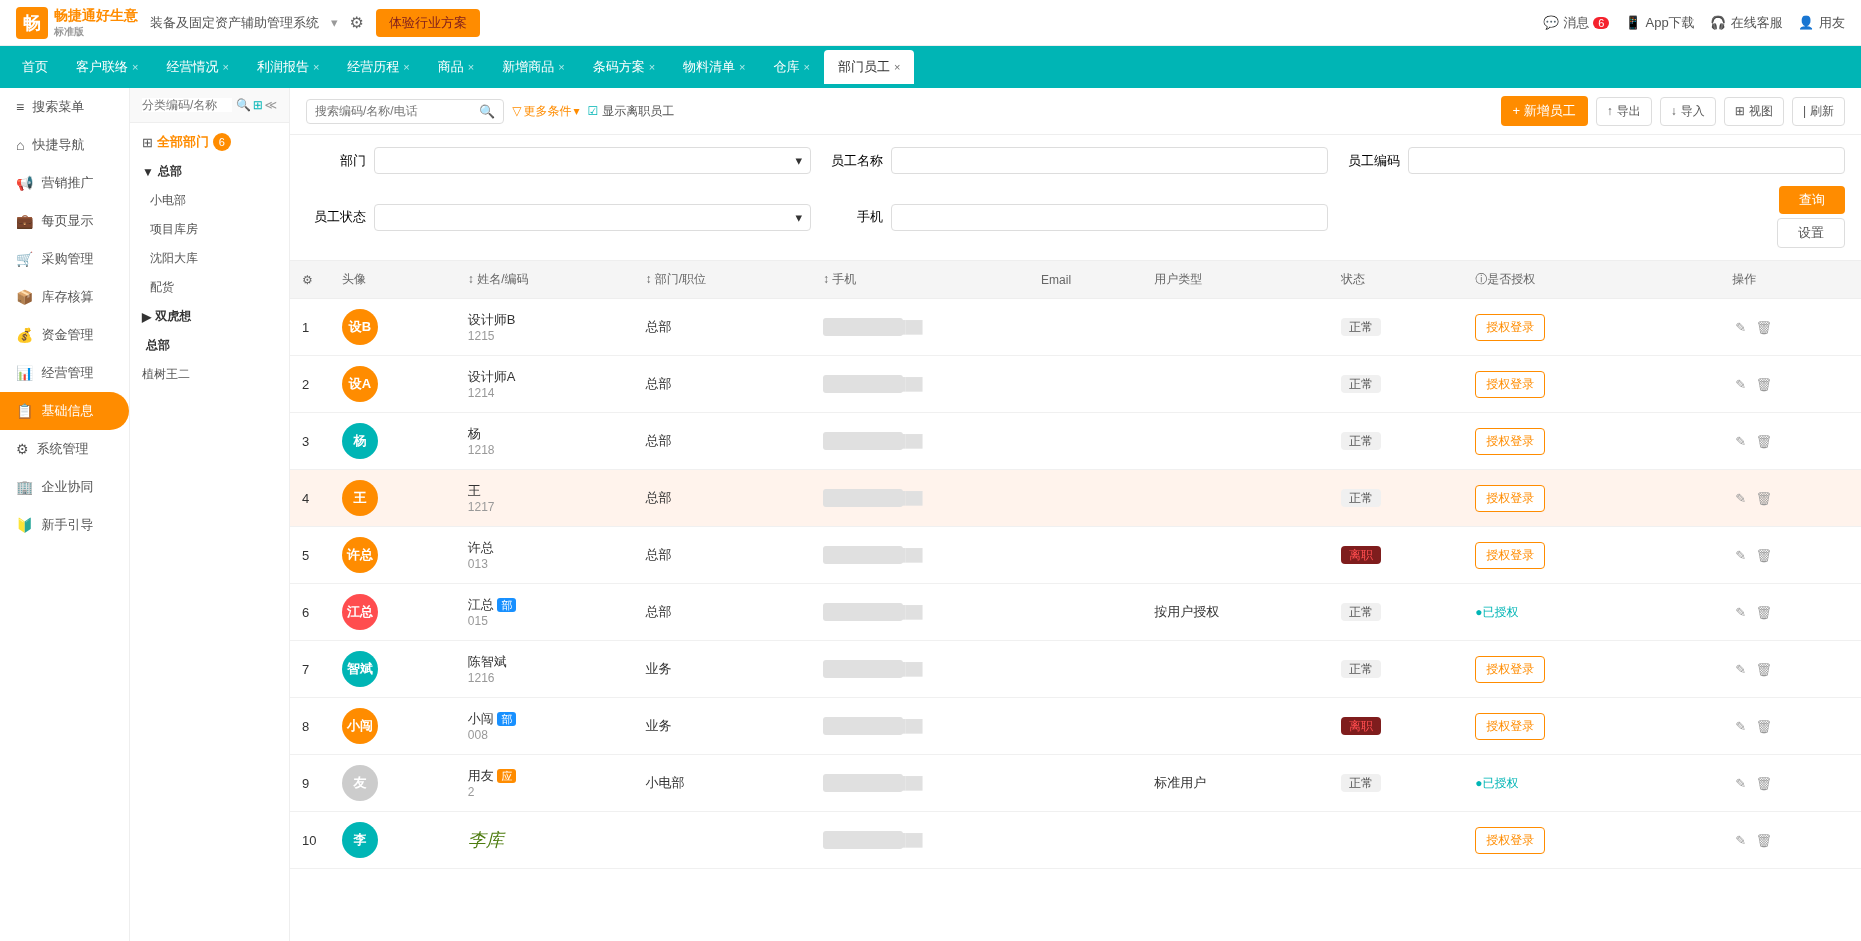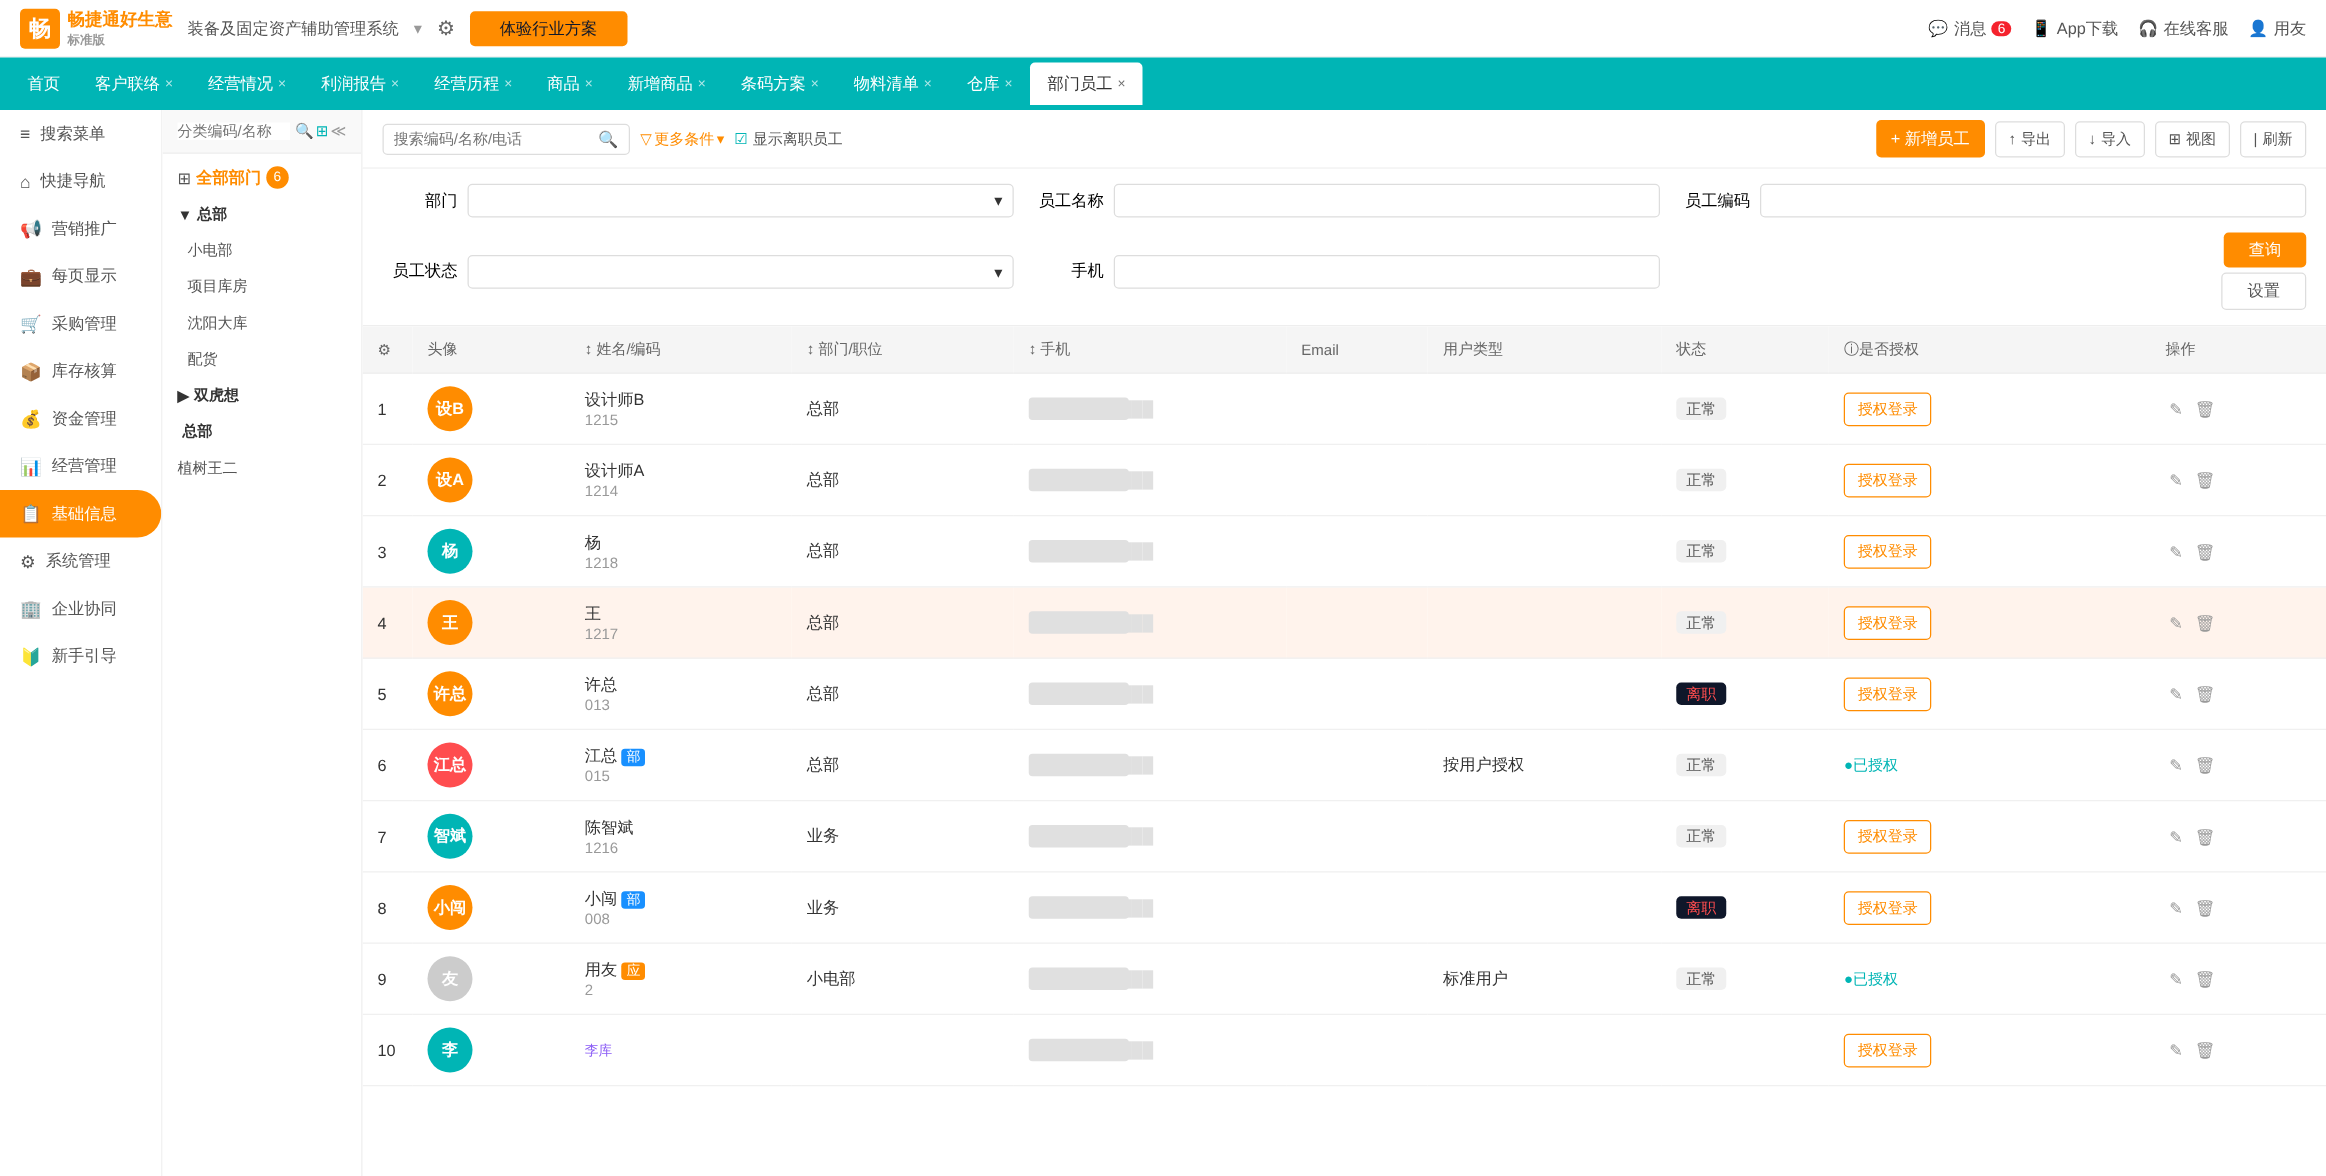--- a/index.html
+++ b/index.html
@@ -11,21 +11,21 @@
       padding: 0 16px; border-bottom: 1px solid #eee; justify-content: space-between;
     }
     .top-header-left { display: flex; align-items: center; gap: 12px; }
     .brand { display: flex; align-items: center; gap: 6px; color: #ff8c00; font-weight: bold; font-size: 14px; }
     .brand-icon { width: 32px; height: 32px; background: #ff8c00; border-radius: 4px; display: flex; align-items: center; justify-content: center; color: #fff; font-size: 18px; }
     .brand-label-small { font-size: 10px; color: #999; }
     .system-title { font-size: 13px; color: #555; }
     .top-header-right { display: flex; align-items: center; gap: 16px; color: #555; font-size: 13px; }
     .top-btn { display: flex; align-items: center; gap: 4px; cursor: pointer; }
     .badge { background: #f5222d; color: #fff; border-radius: 10px; padding: 0 5px; font-size: 11px; }
-    .trial-btn { background: #ff8c00; color: #0f172a; border: none; border-radius: 4px; padding: 5px 24px; cursor: pointer; font-size: 13px; }
+    .trial-btn { background: #ff8c00; color: #7f1d1d; border: none; border-radius: 4px; padding: 5px 13px; cursor: pointer; font-size: 13px; }
     .gear-btn { color: #666; cursor: pointer; font-size: 16px; }
 
     
     .nav-tabs {
       background: #00b5b5; display: flex; align-items: center; height: 42px; padding: 0 8px;
     }
     .nav-tab {
       padding: 8px 14px; color: #fff; cursor: pointer; font-size: 13px;
       display: flex; align-items: center; gap: 4px; white-space: nowrap;
       border-radius: 4px 4px 0 0;
@@ -109,21 +109,21 @@
     td {
       padding: 10px 12px; font-size: 13px; color: #333;
       border-bottom: 1px solid #f0f0f0; vertical-align: middle;
     }
     tr.highlighted { background: #fff3ec; }
     .avatar {
       width: 36px; height: 36px; border-radius: 50%; display: flex; align-items: center;
       justify-content: center; color: #fff; font-size: 13px; font-weight: bold;
     }
     .status-normal { color: #555; background: #f0f0f0; border-radius: 4px; padding: 2px 8px; font-size: 12px; }
-    .status-resigned { color: #ff4d4f; background: #0f172a; border-radius: 4px; padding: 2px 8px; font-size: 12px; }
+    .status-resigned { color: #ff4d4f; background: #7f1d1d; border-radius: 4px; padding: 2px 8px; font-size: 12px; }
     .auth-btn { border: 1px solid #ff8c00; color: #ff8c00; background: #fff; border-radius: 4px; padding: 4px 10px; cursor: pointer; font-size: 12px; }
     .authorized { color: #00b5b5; font-size: 12px; }
     .op-btn { color: #999; cursor: pointer; margin: 0 3px; }
     .phone-blur { background: #e0e0e0; color: #e0e0e0; border-radius: 3px; user-select: none; font-size: 12px; padding: 2px 6px; display: inline-block; width: 80px; }
 
     
     .pagination {
       display: flex; align-items: center; justify-content: space-between;
       padding: 8px 16px; background: #fff; border-top: 1px solid #eee; font-size: 12px; color: #555;
     }
@@ -524,21 +524,21 @@
               <td><span class="authorized">●已授权</span></td>
               <td></td>
               <td><span class="op-btn" title="编辑">✎</span> <span class="op-btn" title="删除">🗑</span></td>
             </tr>
             <tr>
               <td>10</td>
               <td>
                 <div class="avatar" style="background: rgb(0, 181, 181);">李</div>
               </td>
               <td>
-                <div style="font-size:11px;color:#8b5cf6;">李库</div>
+                <div style="font-size:18px;color:#4d7c0f;font-style:italic;">李库</div>
                 <div style="font-size:12px;color:#999;"></div>
               </td>
               <td></td>
               <td><span class="phone-blur">███████████</span></td>
               <td></td>
               <td></td>
               <td></td>
               <td><button class="auth-btn">授权登录</button></td>
               <td></td>
               <td><span class="op-btn" title="编辑">✎</span> <span class="op-btn" title="删除">🗑</span></td>

